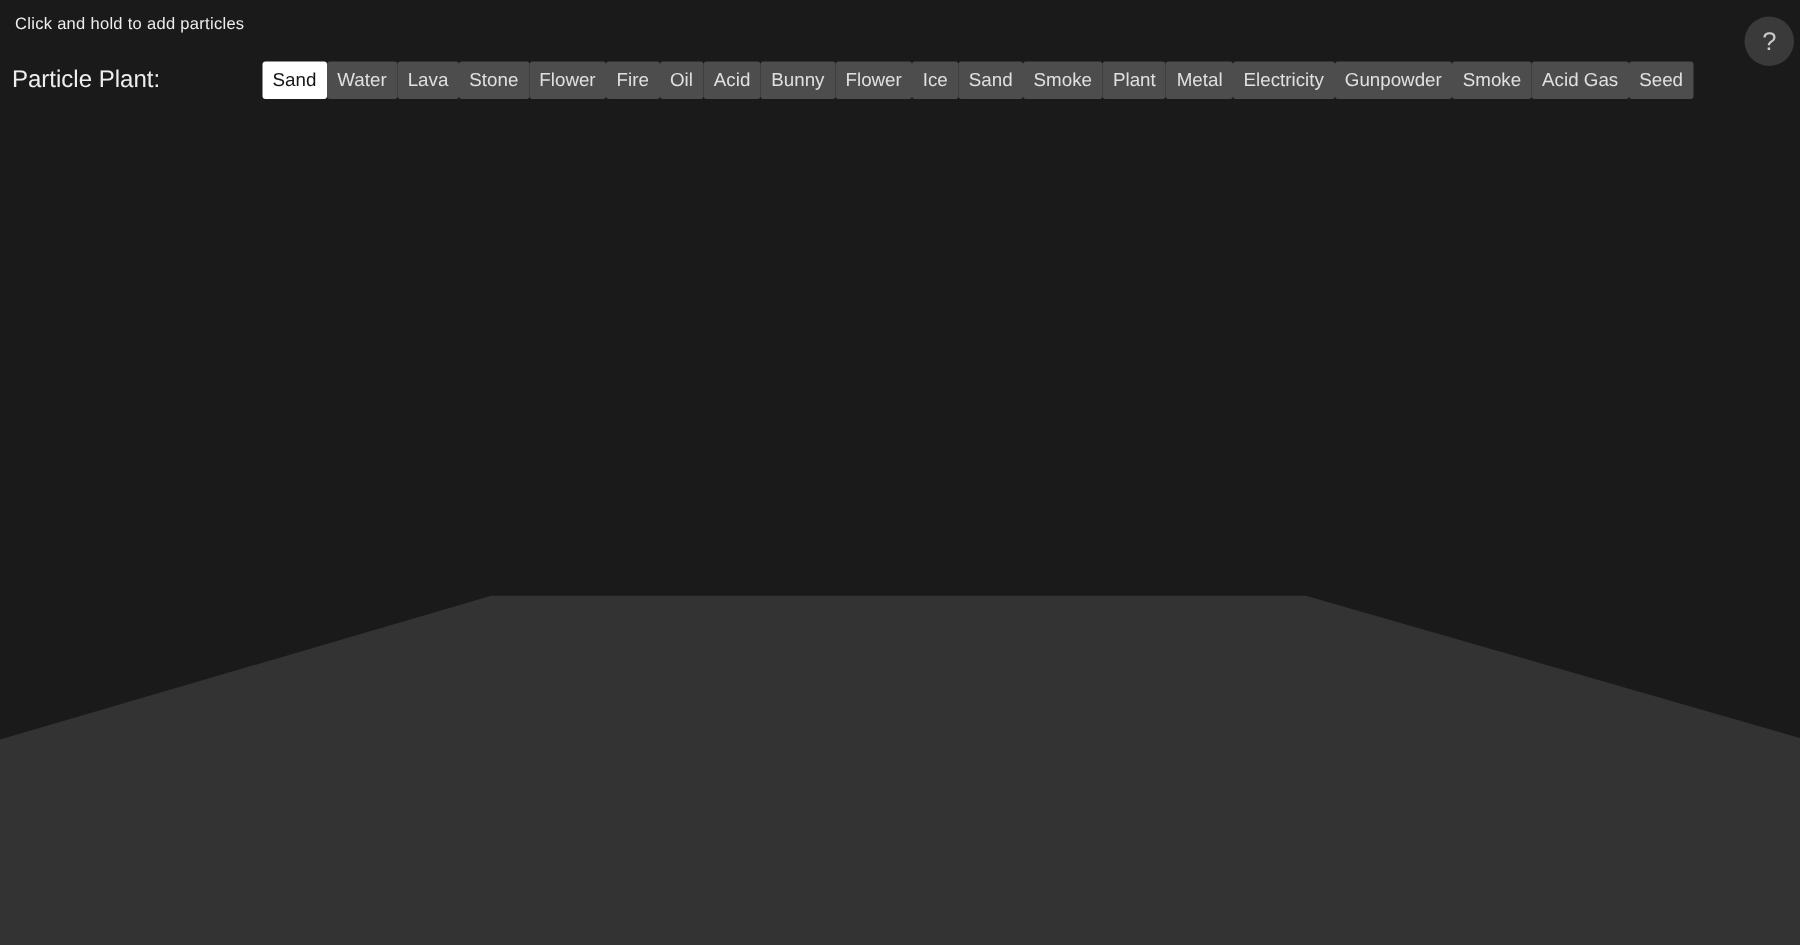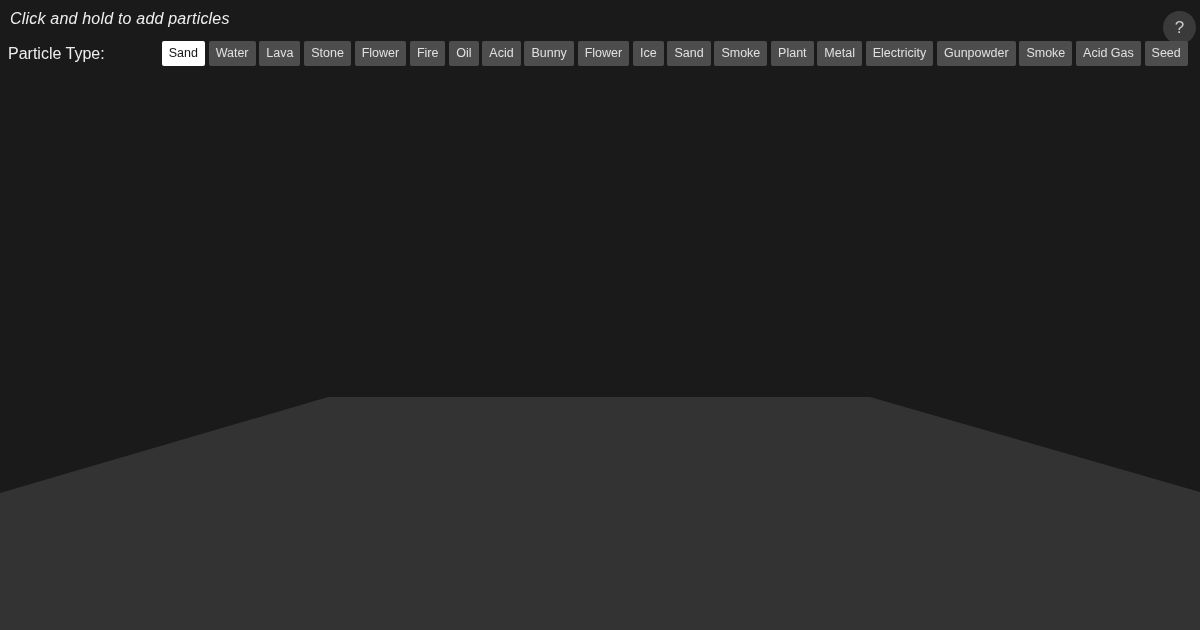--- a/index.html
+++ b/index.html
@@ -50,47 +50,45 @@
   
   .hud {
     position: absolute;
     top: 0; left: 0; right: 0;
     z-index: 2;
   }
   .instructions {
     position: absolute;
     top: 10px;
     left: 10px;
-    font-size: 16px;
+    font-size: 11px;
     letter-spacing: 0.2px;
     color: var(--text, #eeeeee);
     white-space: nowrap;
-    font-style: italic;
   }
   .type-row {
     position: absolute;
     top: 41px;
     left: 8px;
     right: 12px;
     display: flex;
     align-items: center;
   }
   .type-label {
     font-size: 16px;
     color: var(--text, #eeeeee);
     white-space: nowrap;
     margin-right: 9px;
   }
   .type-buttons {
     flex: 1;
     display: flex;
     align-items: center;
-    justify-content: space-between;
+    justify-content: center;
     flex-wrap: nowrap;
-    margin-left: 48px;
   }
   .type-btn {
     flex: 0 0 auto;
     background: var(--button-background, #4d4d4d);
     color: var(--button-text, #e0e0e0);
     border: none;
     border-radius: 2px;
     padding: 5px 7px;
     font-family: inherit;
     font-size: 12.5px;
@@ -109,21 +107,21 @@
 <div class="scene">
   <div class="floor"></div>
 </div>
 
 <button class="help-btn">?</button>
 
 <div class="hud">
   <div class="instructions">Click and hold to add particles</div>
 
   <div class="type-row">
-    <span class="type-label">Particle Type:</span>
+    <span class="type-label">Particle Plant:</span>
 
     <div class="type-buttons">
 
     <button class="type-btn selected">Sand</button>
         <button class="type-btn">Water</button>
         <button class="type-btn">Lava</button>
         <button class="type-btn">Stone</button>
         <button class="type-btn">Flower</button>
         <button class="type-btn">Fire</button>
         <button class="type-btn">Oil</button>

